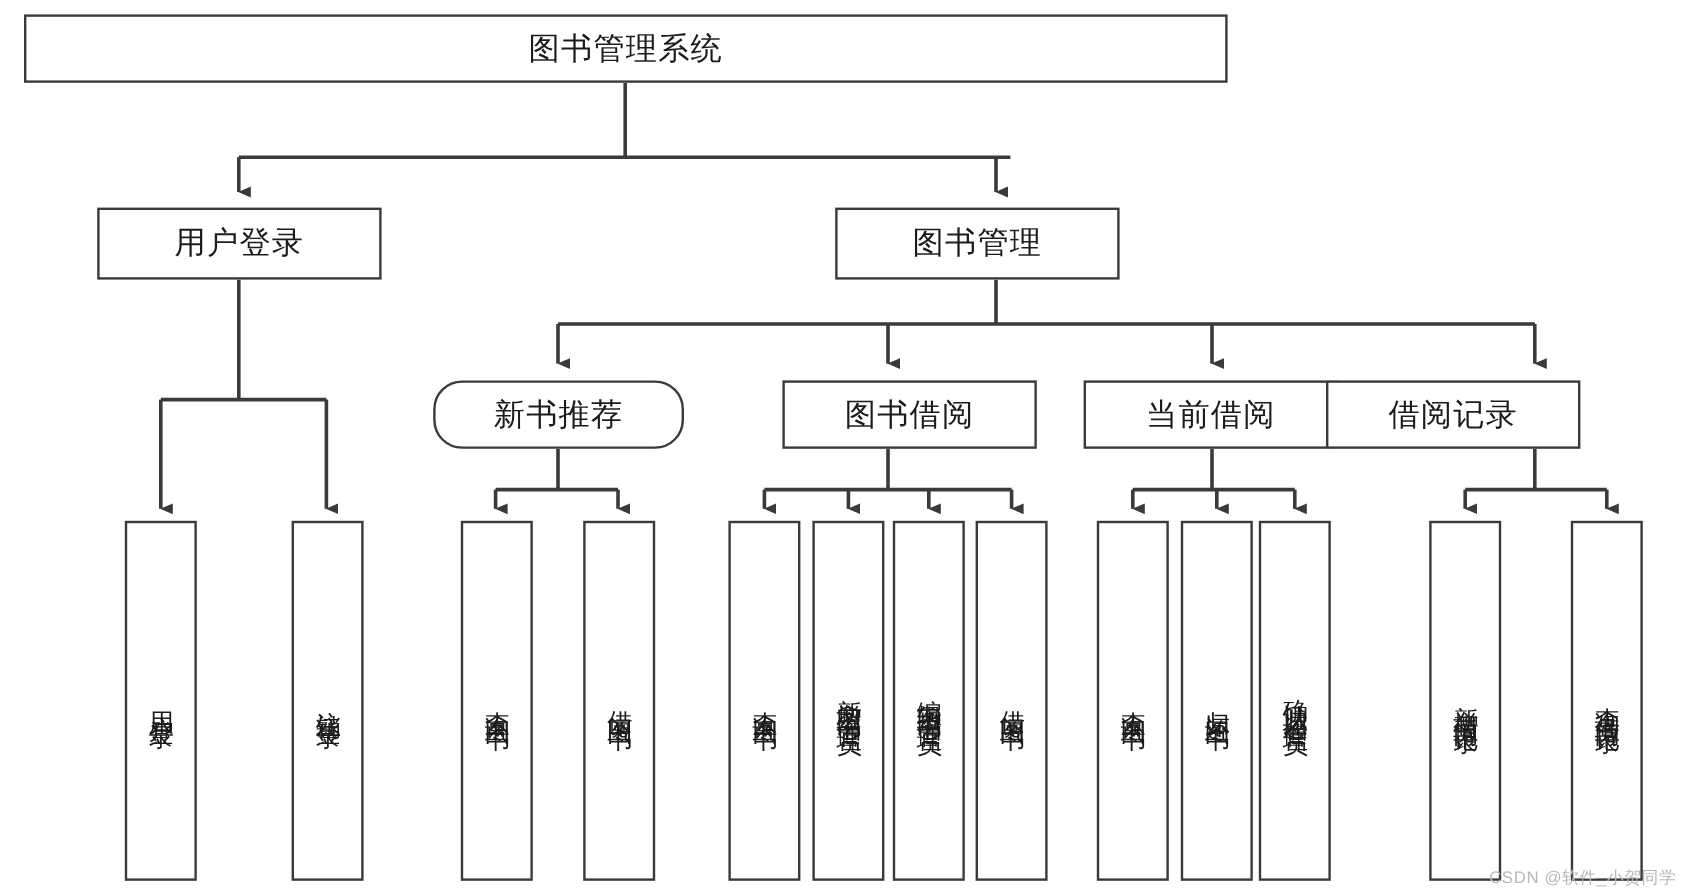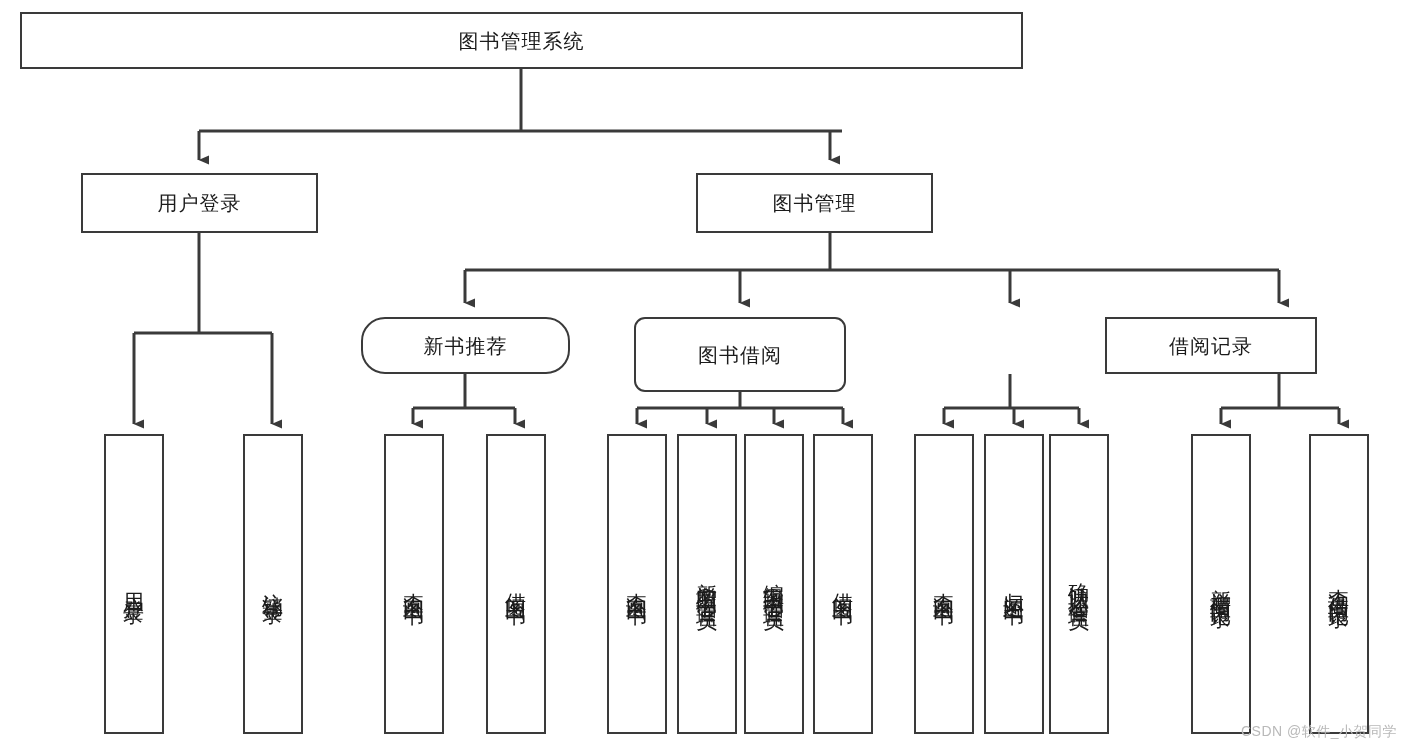--- a/index.html
+++ b/index.html
@@ -29,21 +29,21 @@
     box-sizing: border-box;
     border: 2px solid #3a3a3a;
     background: #ffffff;
     color: #1b1b1b;
     display: flex;
     align-items: center;
     justify-content: center;
     text-align: center;
   }
   .node.horiz {
-    font-size: 20px;
+    font-size: 26px;
     letter-spacing: 1px;
     line-height: 1.2;
   }
   .node.vert {
     writing-mode: vertical-rl;
     text-orientation: upright;
     font-size: 21px;
     letter-spacing: 4px;
     line-height: 1.1;
     padding-top: 6px;
@@ -128,22 +128,25 @@
   <div class="node horiz" style="left:81px; top:173px; width:237px; height:60px;">
     <span class="lbl">用户登录</span>
   </div>
   <div class="node horiz" style="left:696px; top:173px; width:237px; height:60px;">
     <span class="lbl">图书管理</span>
   </div>
 
   <div class="node horiz" style="left:361px; top:317px; width:209px; height:57px;border-radius:24px;">
     <span class="lbl">新书推荐</span>
   </div>
-  <div class="node horiz" style="left:634px; top:317px; width:212px; height:75px;border-radius:11px;">
+  <div class="node horiz" style="left:652px; top:317px; width:212px; height:57px;">
     <span class="lbl">图书借阅</span>
+  </div>
+  <div class="node horiz" style="left:903px; top:317px; width:212px; height:57px;">
+    <span class="lbl">当前借阅</span>
   </div>
   <div class="node horiz" style="left:1105px; top:317px; width:212px; height:57px;">
     <span class="lbl">借阅记录</span>
   </div>
 
   <div class="node vert" style="left:104px; top:434px; width:60px; height:300px;">
     <span class="lbl">用户登录</span>
   </div>
   <div class="node vert" style="left:243px; top:434px; width:60px; height:300px;">
     <span class="lbl">注销登录</span>

